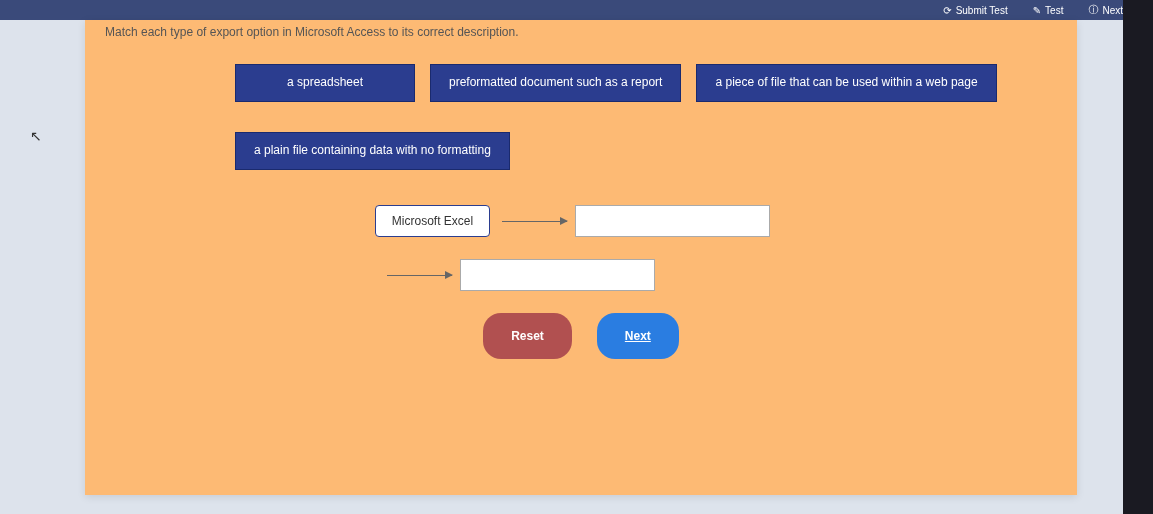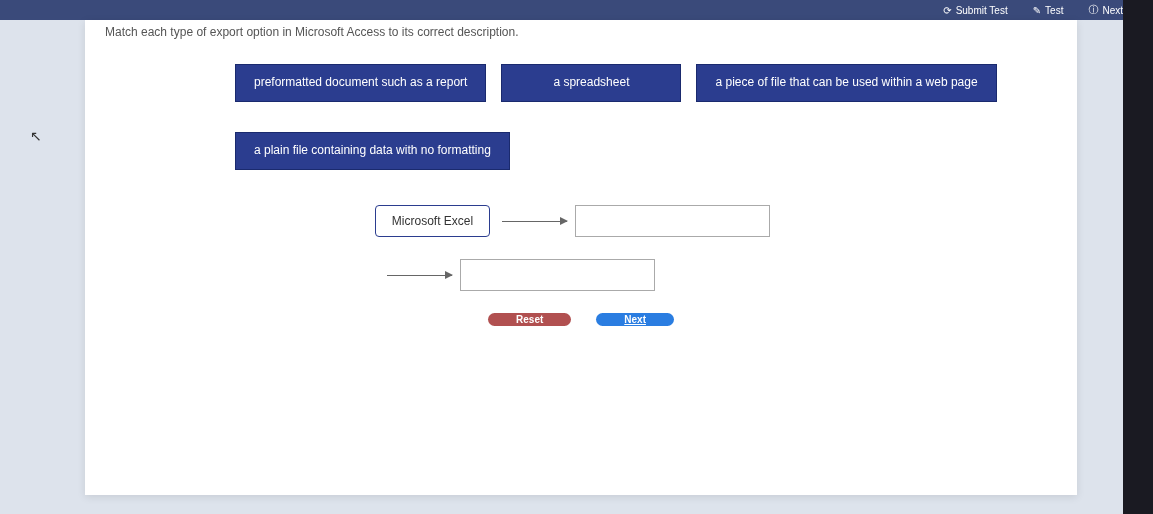--- a/index.html
+++ b/index.html
@@ -26,21 +26,21 @@
       color: #fff;
       font-size: 10px;
     }
     .top-bar-item {
       display: flex;
       align-items: center;
       gap: 4px;
       cursor: pointer;
     }
     .main-panel {
-      background: #ffffff;
+      background: #fdba74;
       margin: 0 76px 0 85px;
       height: 475px;
       padding: 5px 20px 15px 20px;
       position: relative;
       box-shadow: 0 2px 8px rgba(0,0,0,0.1);
     }
     .instruction {
       font-size: 12px;
       color: #555;
       margin-bottom: 25px;
@@ -114,22 +114,22 @@
     }
     .buttons {
       display: flex;
       justify-content: center;
       gap: 25px;
       margin-top: 18px;
     }
     .btn {
       border: none;
       border-radius: 18px;
-      padding: 1px 28px;
-      font-size: 10px;
+      padding: 16px 28px;
+      font-size: 12px;
       font-weight: bold;
       color: #fff;
       cursor: pointer;
       text-align: right;
     }
     .btn-reset {
       background: #b15050;
     }
     .btn-next {
       background: #2a7de1;
@@ -167,22 +167,22 @@
   <div class="top-bar-item">
     <span>ⓘ</span>
     <span>Next</span>
   </div>
 </div>
 
 <div class="main-panel">
   <div class="instruction">Match each type of export option in Microsoft Access to its correct description.</div>
 
   <div class="draggables">
+    <div class="draggable-tile">a spreadsheet</div>
     <div class="draggable-tile wide">preformatted document such as a report</div>
-    <div class="draggable-tile">a spreadsheet</div>
     <div class="draggable-tile wide">a piece of file that can be used within a web page</div>
     <div style="width:100%;height:0;"></div>
     <div class="draggable-tile wide">a plain file containing data with no formatting</div>
   </div>
 
   <div class="match-rows">
     <div class="match-row">
       <div class="match-label">Microsoft Excel</div>
       <div class="arrow"></div>
       <div class="drop-zone"></div>

